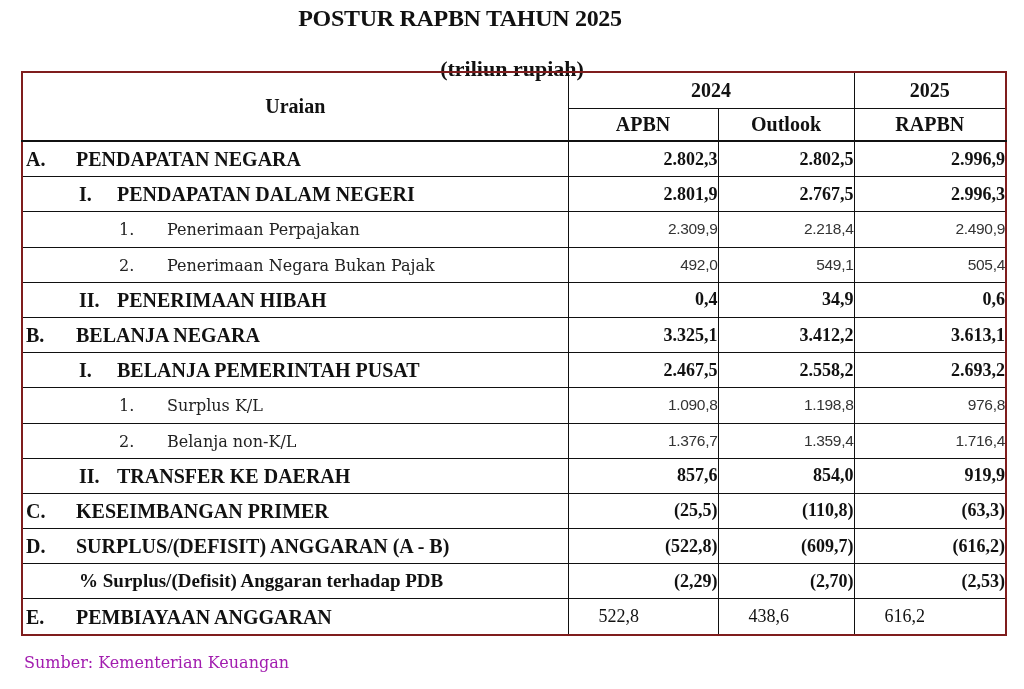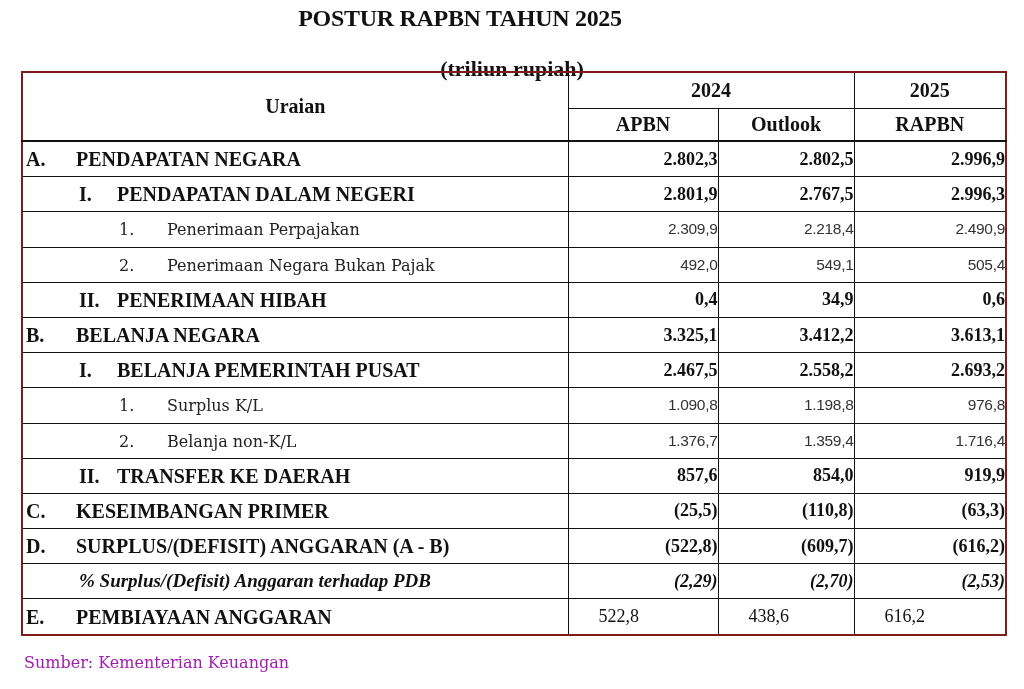--- a/index.html
+++ b/index.html
@@ -54,21 +54,21 @@
   tr.lvl-pct .lbl-text { left: 56px; }
 
   tr.bold td.label, tr.bold td.num {
     font-family: "Liberation Serif", serif; font-weight: bold;
   }
   tr.bold td.label { font-size: 20px; }
   tr.bold td.num { font-size: 18px; margin-left: 39px; }
   tr.plain td.label { font-family: "DejaVu Serif", serif; font-size: 16px; color: #222; }
   tr.plain td.num { font-family: Liberation Sans, sans-serif; font-size: 15.5px; color: #333; letter-spacing: -0.3px; }
   tr.italic td.label, tr.italic td.num {
-    font-family: "Liberation Serif", serif; font-weight: bold; font-style: italic;
+    font-family: "Liberation Serif", serif; font-weight: bold; 
   }
   tr.italic td.label { font-size: 19px; }
   tr.italic td.num { font-size: 18px; }
   tr.e-row td.num { text-align: left; padding-right: 0; padding-left: 30px; font-weight: normal; }
 
   .source {
     position: absolute; left: 24px; top: 653px;
     font-family: "DejaVu Serif", serif; font-size: 16px; color: #a21caf;
   }
 </style>

